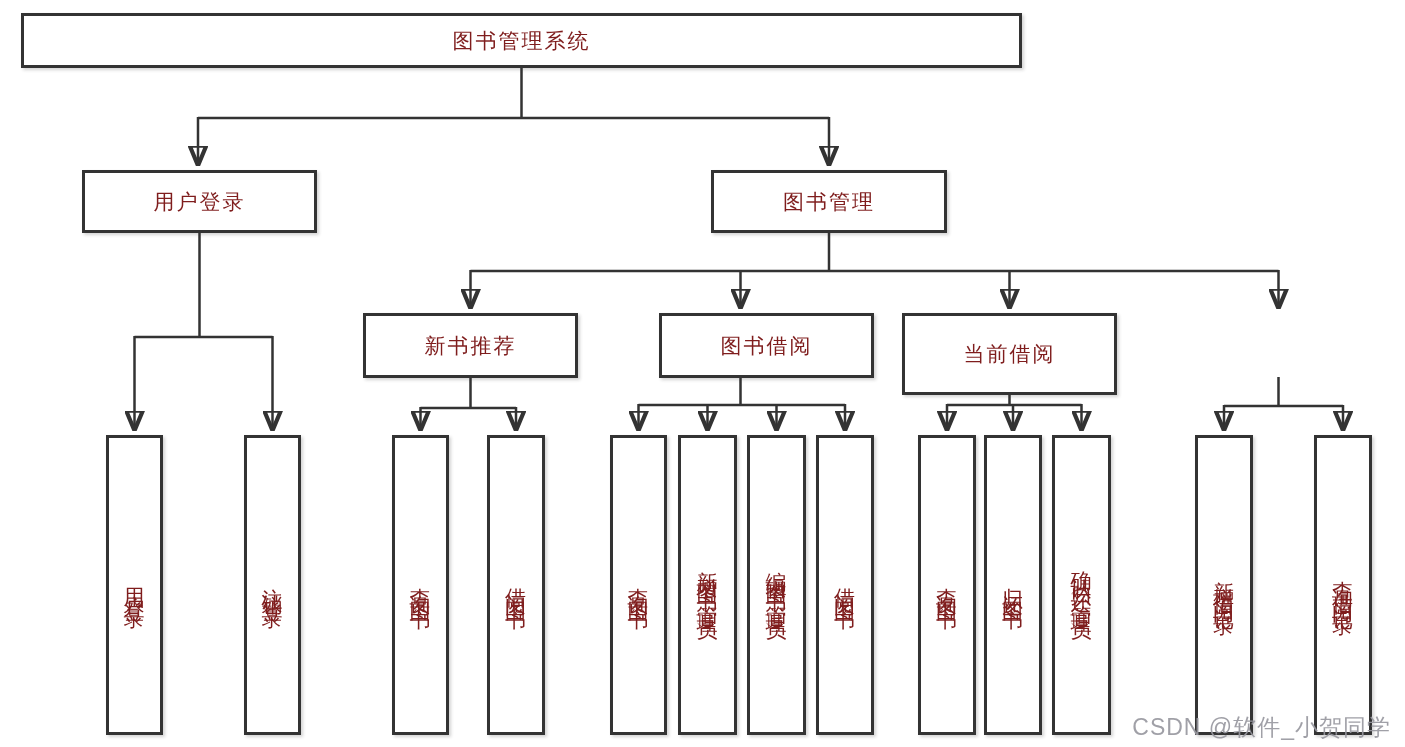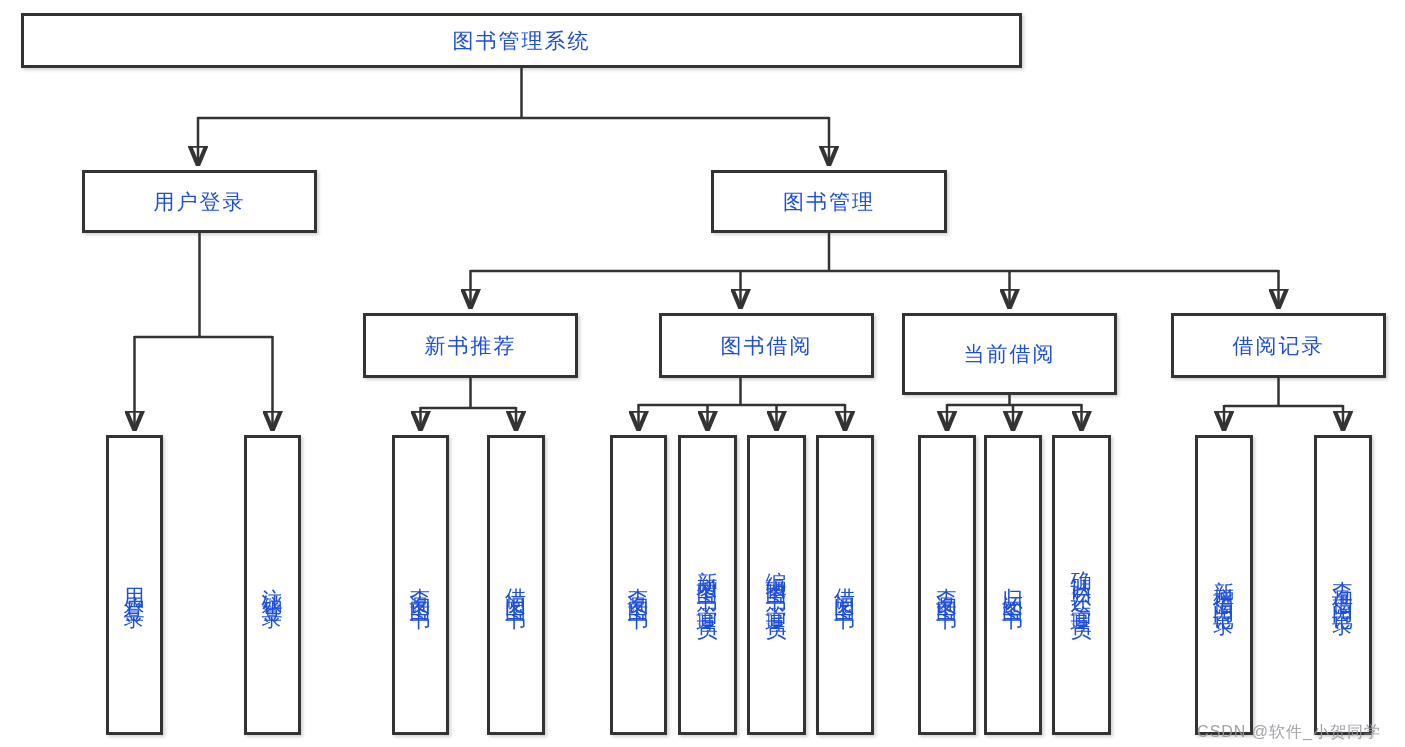--- a/index.html
+++ b/index.html
@@ -20,41 +20,41 @@
   .connectors path {
     fill: none;
     stroke: #333333;
     stroke-width: 2.5;
   }
   .node {
     position: absolute;
     box-sizing: border-box;
     background: #ffffff;
     border: 3px solid #333333;
-    color: #1d4ed8;
+    color: #7f1d1d;
     display: flex;
     align-items: center;
     justify-content: center;
     box-shadow: 2px 2px 3px rgba(60,60,60,0.22);
   }
   .h { font-size: 21px; letter-spacing: 2px; }
   .v {
     top: 435px;
     height: 300px;
     writing-mode: vertical-lr;
     text-orientation: mixed;
     font-size: 21px;
     letter-spacing: 7px;
     line-height: 1;
   }
   .watermark {
     position: absolute;
-    right: 24px;
+    right: 14px;
     bottom: 4px;
-    font-size: 16px;
+    font-size: 23px;
     letter-spacing: 1px;
     color: rgba(152,152,160,0.92);
     z-index: 10;
     white-space: nowrap;
     margin-left: 28px;
   }
 </style>
 </head>
 <body>
 
@@ -116,21 +116,20 @@
   </svg>
 
   <div class="node h" style="left:21px; top:13px; width:1001px; height:55px;">图书管理系统</div>
 
   <div class="node h" style="left:82px; top:170px; width:235px; height:63px;">用户登录</div>
   <div class="node h" style="left:363px; top:313px; width:215px; height:65px;">新书推荐</div>
 
   <div class="node h" style="left:711px; top:170px; width:236px; height:63px;">图书管理</div>
   <div class="node h" style="left:659px; top:313px; width:215px; height:65px;">图书借阅</div>
   <div class="node h" style="left:902px; top:313px; width:215px; height:82px;">当前借阅</div>
-  <div class="node h" style="left:1171px; top:313px; width:215px; height:65px;">借阅记录</div>
 
   <div class="node v" style="left:106px; width:57px;">用户登录</div>
   <div class="node v" style="left:244px; width:57px;">注销登录</div>
   <div class="node v" style="left:392px; width:57px;">查询图书</div>
   <div class="node v" style="left:487px; width:58px;">借阅图书</div>
   <div class="node v" style="left:610px; width:57px;">查询图书</div>
   <div class="node v" style="left:678px; width:59px;">新增图书（管理员）</div>
   <div class="node v" style="left:747px; width:59px;">编辑图书（管理员）</div>
   <div class="node v" style="left:816px; width:58px;">借阅图书</div>
   <div class="node v" style="left:918px; width:58px;">查询图书</div>

